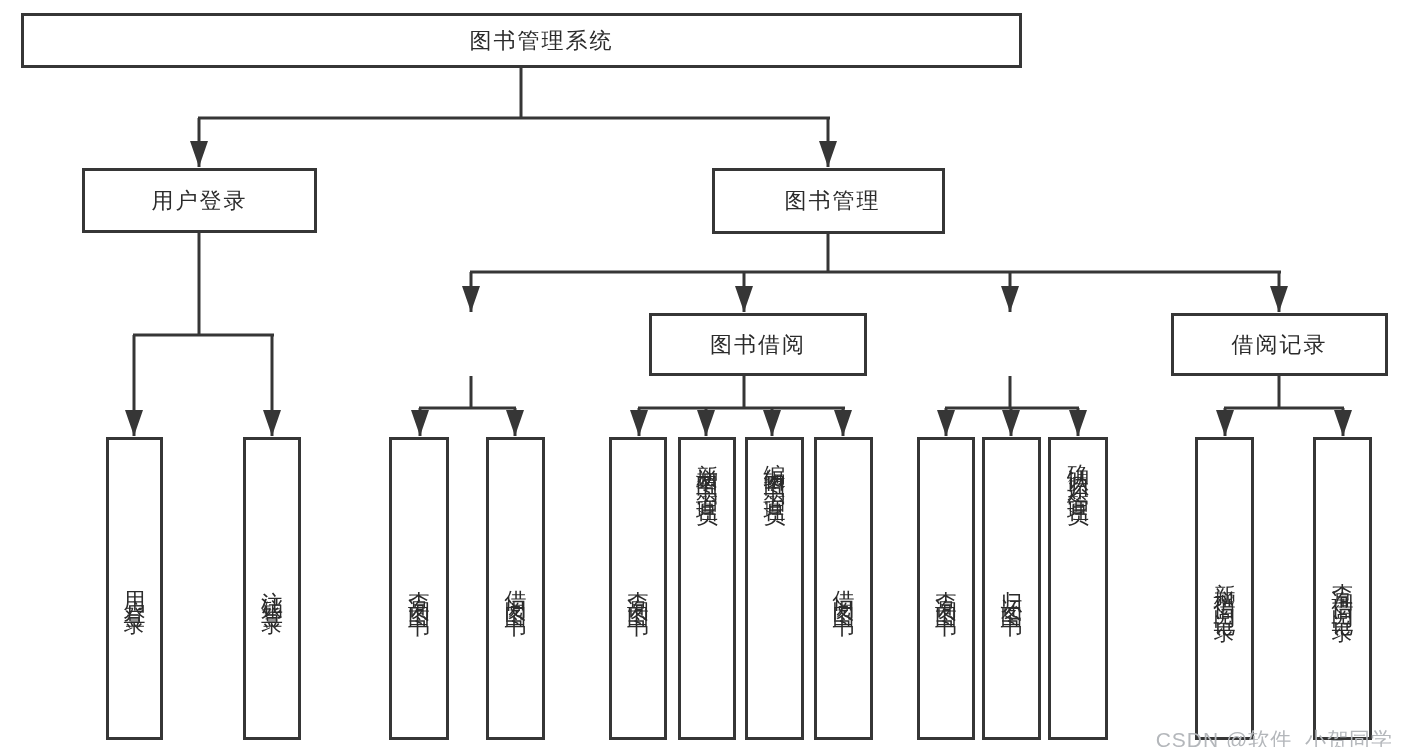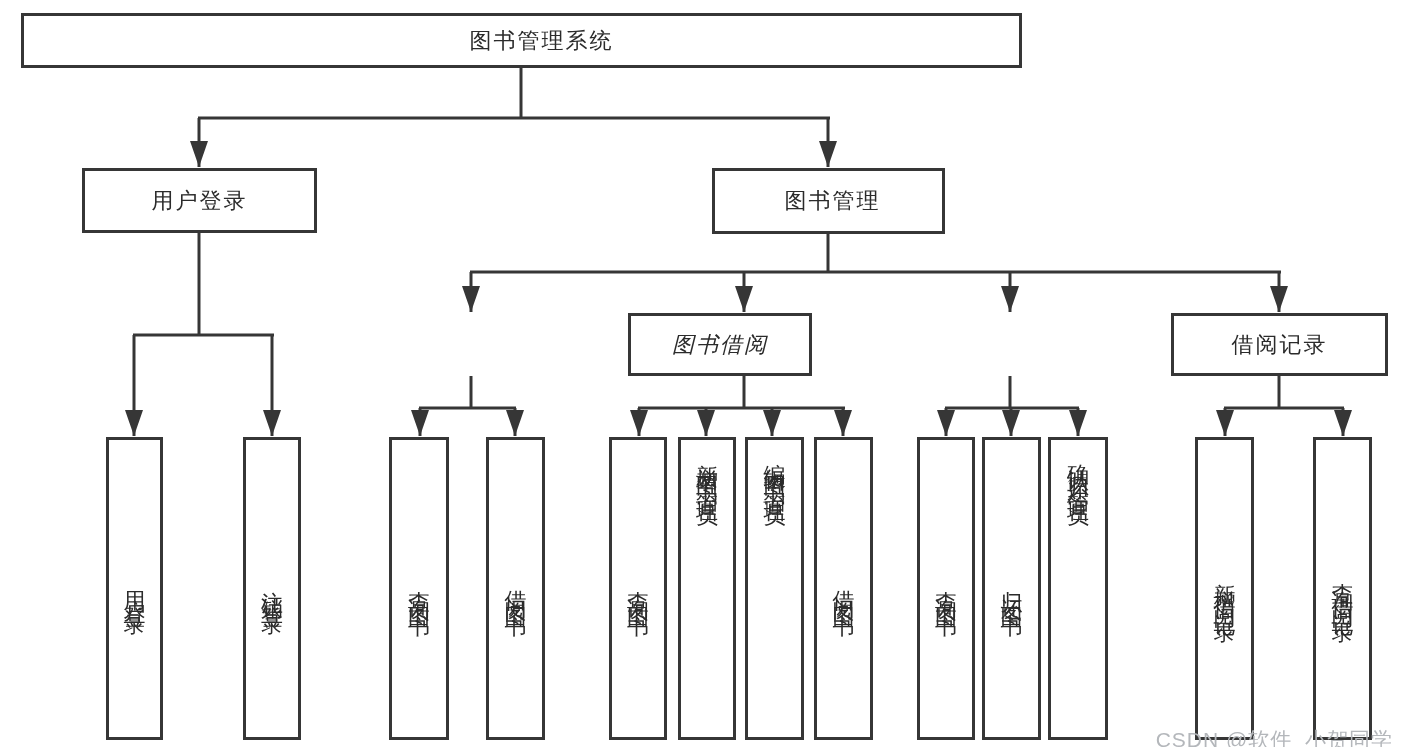--- a/index.html
+++ b/index.html
@@ -17,21 +17,21 @@
   .v{
     writing-mode:vertical-rl;text-orientation:mixed;
     letter-spacing:8px;font-size:22px;
   }
   .v.tall{justify-content:flex-start;padding-top:6px;letter-spacing:6px;}
   
   #bx-root   {left:21px;  top:13px;  width:1001px;height:55px;padding-left:40px;}
   #bx-user   {left:82px;  top:168px; width:235px; height:65px;}
   #bx-mgmt   {left:712px; top:168px; width:233px; height:66px;padding-left:8px;}
   #bx-newbook{left:362px; top:313px; width:218px; height:63px;}
-  #bx-borrow {left:628px; top:313px; width:184px; height:63px;font-style:italic;}
+  #bx-borrow {left:649px; top:313px; width:218px; height:63px;}
   #bx-current{left:902px; top:313px; width:216px; height:63px;}
   #bx-records{left:1171px;top:313px; width:217px; height:63px;}
   #v-login   {left:106px; top:437px; width:57px;  height:303px;}
   #v-logout  {left:243px; top:437px; width:58px;  height:303px;}
   #v-nb-query{left:389px; top:437px; width:60px;  height:303px;}
   #v-nb-brw  {left:486px; top:437px; width:59px;  height:303px;}
   #v-bb-query{left:609px; top:437px; width:58px;  height:303px;}
   #v-bb-add  {left:678px; top:437px; width:58px;  height:303px;}
   #v-bb-edit {left:745px; top:437px; width:59px;  height:303px;}
   #v-bb-brw  {left:814px; top:437px; width:59px;  height:303px;}

